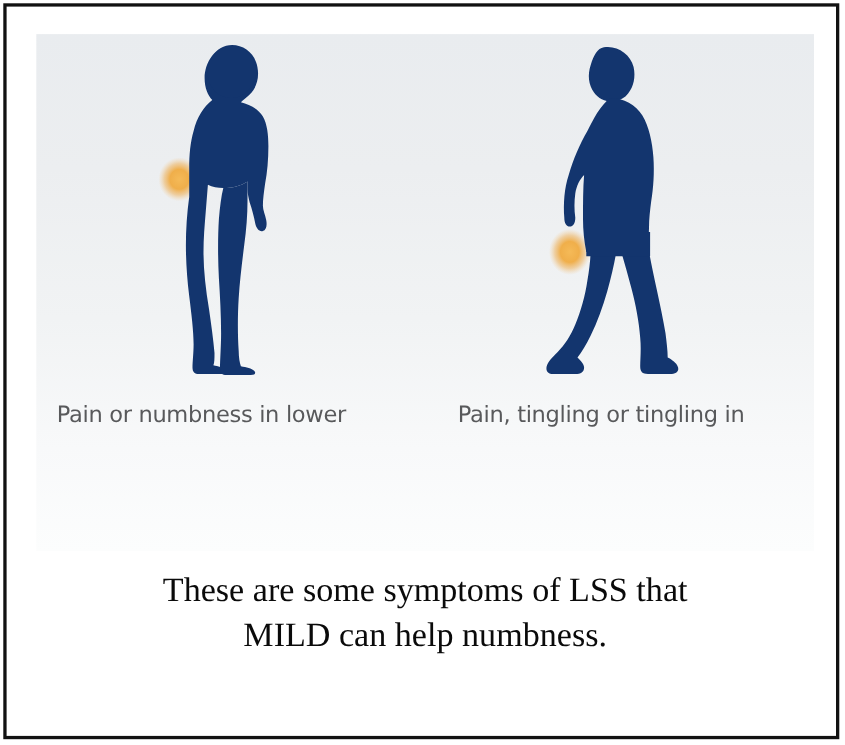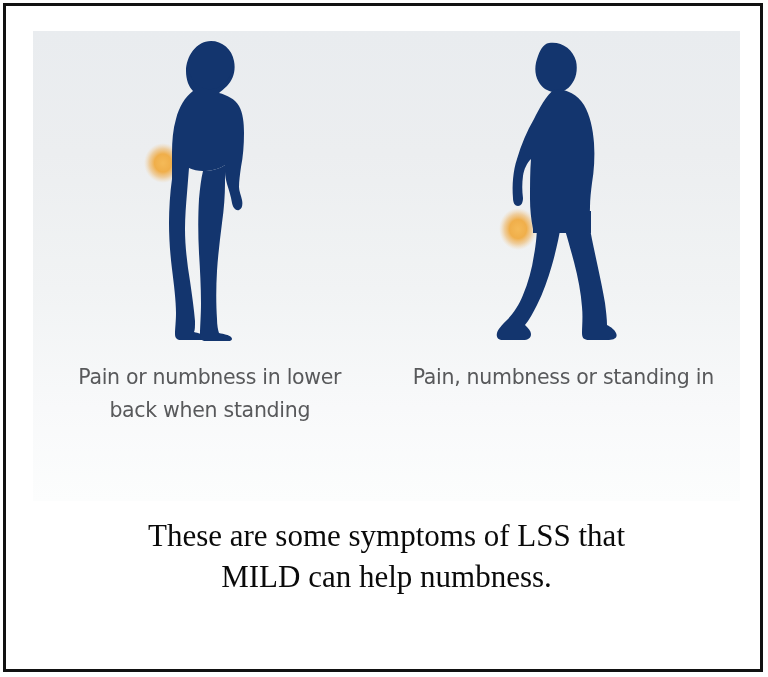--- a/index.html
+++ b/index.html
@@ -43,21 +43,21 @@
 
   .columns {
     position: absolute;
     inset: 0;
     display: flex;
   }
   .column {
     flex: 1 1 50%;
     display: flex;
     flex-direction: column;
-    align-items: center;
+    align-items: flex-start;
   }
 
   .figure-area {
     height: 330px;
     width: 100%;
     display: flex;
     align-items: flex-end;
     justify-content: center;
     padding-bottom: 8px;
     box-sizing: border-box;
@@ -167,21 +167,20 @@
                      C108,9 118,19 118,31
                      C118,41 112,50 104,54
                      C98,57 90,57 84,53
                      C77,48 73,40 74,31
                      C75,18 84,9 95,9 Z"></path>
           </svg>
         </div>
         <div class="caption">
           <span>Pain or numbness in lower</span>
           <br>
-          <span>back when standing</span>
         </div>
       </div>
 
       <div class="column">
         <div class="figure-area">
           <svg width="200" height="320" viewBox="0 0 200 320">
             <defs>
               <radialGradient id="glowB" cx="50%" cy="50%" r="50%">
                 <stop offset="0%" stop-color="#f5b955" stop-opacity="0.98"></stop>
                 <stop offset="45%" stop-color="#f0a93c" stop-opacity="0.92"></stop>
@@ -241,21 +240,21 @@
                      L126,307
                      C121,307 119,305 119,300
                      C119,294 120,284 119,274
                      C118,260 115,244 111,229
                      C107,214 103,200 100,190 Z"></path>
 
             <path fill="#13356e" d="M70,178 L128,178 L128,200 L70,200 Z"></path>
           </svg>
         </div>
         <div class="caption right">
-          <span>Pain, numbness or standing in</span>
+          <span>Pain, tingling or tingling in</span>
           <br>
         </div>
       </div>
 
     </div>
   </div>
 
   <div class="statement">
     <span class="line">These are some symptoms of LSS that</span>
     <span class="line">MILD can help numbness.</span>

